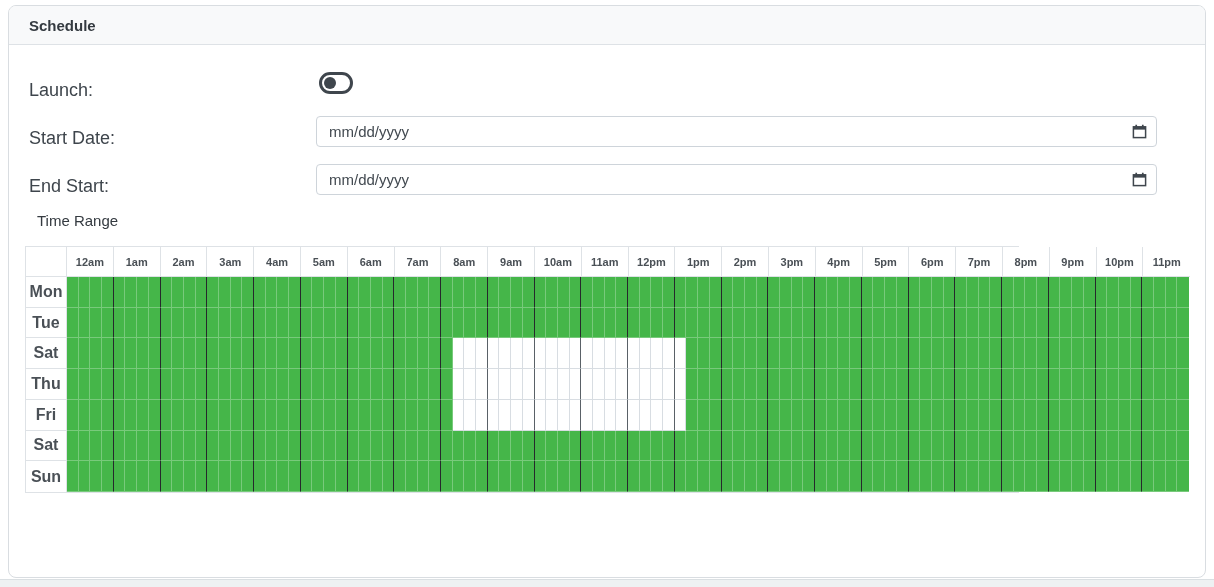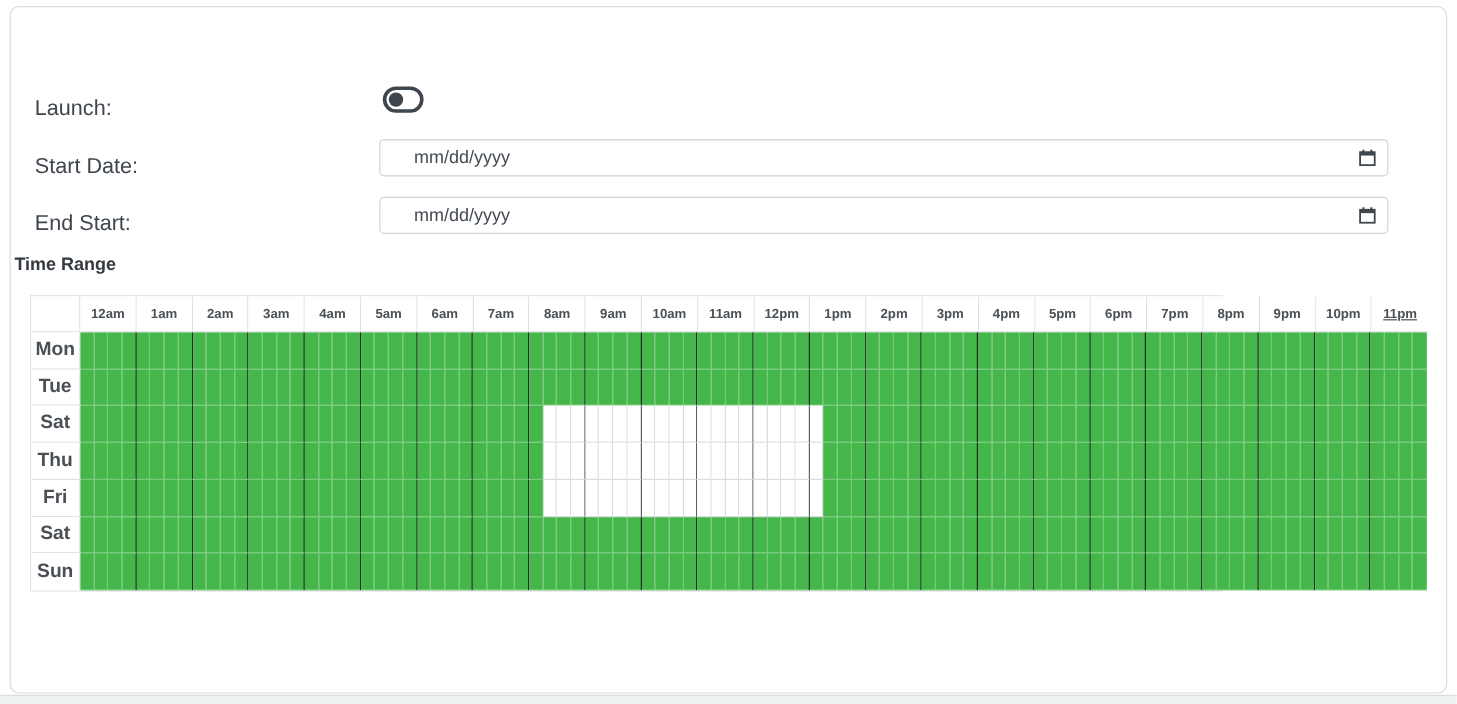--- a/index.html
+++ b/index.html
@@ -23,42 +23,42 @@
     background: #f8f9fa; border-bottom: 1px solid #dee2e6;
     border-radius: 7px 7px 0 0;
     display: flex; align-items: center; padding-left: 20px;
   }
   .panel-title { font-size: 15px; font-weight: bold; color: #343a40; }
 
   .field-label {
     position: absolute; left: 20px; font-size: 18px; color: #3e454c;
   }
   .section-title {
-    position: absolute; left: 3px; font-size: 15px; font-weight: bold; color: #343a40;
+    position: absolute; left: 28px; font-size: 15px; font-weight: normal; color: #343a40;
   }
 
   
   .toggle {
     position: absolute; left: 310px; top: 66px;
     width: 34px; height: 22px;
     border: 3px solid #3f464d; border-radius: 11px;
     background: #ffffff; cursor: pointer; padding: 0;
   }
   .toggle-knob {
     position: absolute; left: 2px; top: 2px;
     width: 12px; height: 12px; border-radius: 50%;
     background: #3f464d;
   }
 
   
   .date-wrap { position: absolute; left: 307px; width: 841px; height: 31px; }
   .date-input {
     width: 100%; height: 100%;
     border: 1px solid #ced4da; border-radius: 4px;
-    padding: 0 34px 0 28px;
+    padding: 0 34px 0 12px;
     font-family: "Liberation Sans", sans-serif;
     font-size: 15px; color: #3e454c; background: #fff;
   }
   .date-input::placeholder { color: #434a51; opacity: 1; }
   .calendar-icon {
     position: absolute; right: 10px; top: 8px; width: 15px; height: 15px;
     pointer-events: none;
   }
 
   
@@ -76,21 +76,21 @@
     border-right: 1px solid #dee2e6; border-bottom: 1px solid #dee2e6;
   }
   .tr-row:last-child .tr-daycell { border-bottom: none; }
   .tr-hourhead {
     width: 46.8px; flex: none;
     display: flex; align-items: center; justify-content: center;
     font-size: 11px; font-weight: bold; color: #4a5056;
     background: #fff;
     border-right: 1px solid #dee2e6; border-bottom: 1px solid #dee2e6;
   }
-  .tr-hourhead:last-child { border-right: none; text-decoration: underline; }
+  .tr-hourhead:last-child { border-right: none; }
   .tr-sub {
     width: 11.7px; flex: none; cursor: pointer;
     background: #45b649;
     border-right: 1px solid rgba(255,255,255,0.28);
     border-bottom: 1px solid rgba(255,255,255,0.28);
   }
   .tr-sub.hour-end { border-right: 1px solid #26292c; }
   .tr-sub:last-child { border-right: none; }
   .tr-sub.off {
     background: #ffffff;
@@ -111,20 +111,23 @@
     font-size: 14px; font-weight: bold;
     display: flex; align-items: center; gap: 10px;
     padding: 0 14px; cursor: pointer;
   }
 </style>
 </head>
 <body>
 
 <div class="panel">
 
+  <div class="panel-header">
+    <span class="panel-title">Schedule</span>
+  </div>
 
   <span class="field-label" style="top:74px;">Launch:</span>
   <button class="toggle" aria-checked="false">
     <span class="toggle-knob"></span>
   </button>
 
   <span class="field-label" style="top:122px;">Start Date:</span>
   <div class="date-wrap" style="top:110px;">
     <input class="date-input" type="text" placeholder="mm/dd/yyyy" style="">
     <svg class="calendar-icon" viewBox="0 0 16 16">

